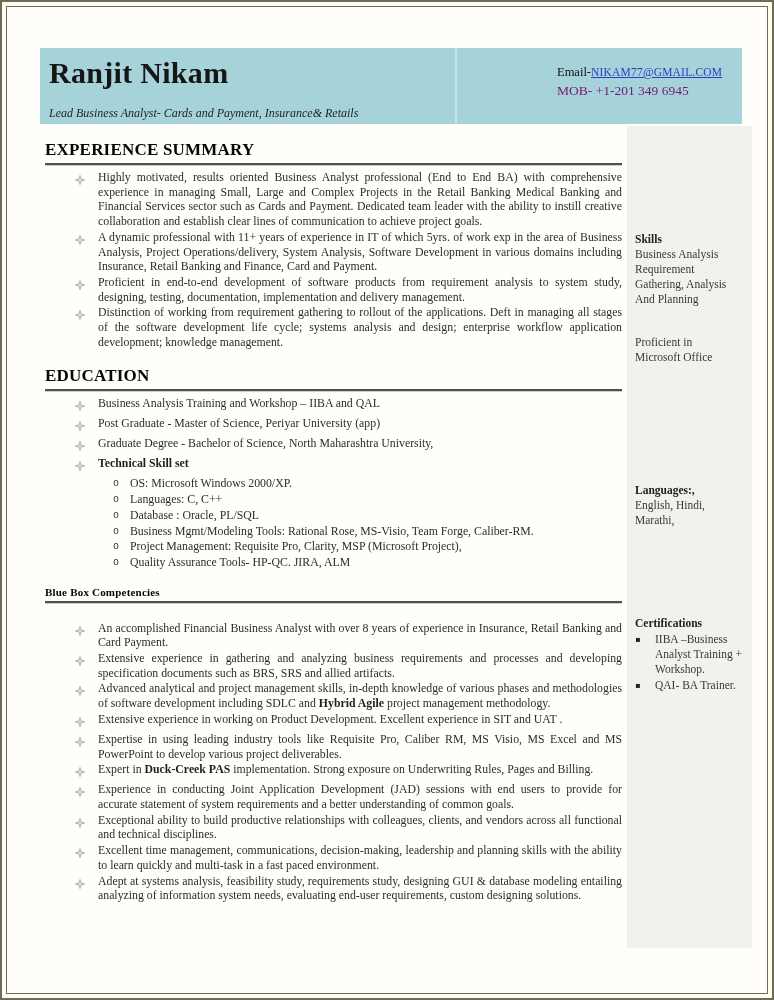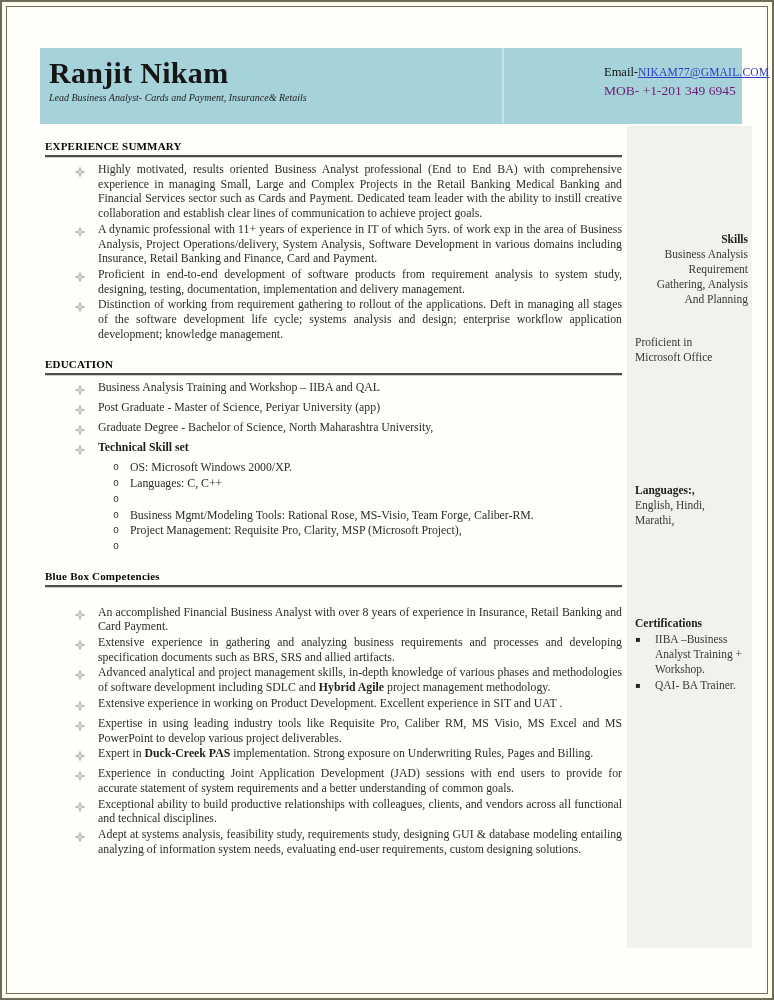--- a/index.html
+++ b/index.html
@@ -12,48 +12,48 @@
   .outer-frame{position:absolute;inset:0;border:2px solid var(--frame,#6d6d57);pointer-events:none;z-index:5;}
   .inner-frame{position:absolute;inset:6px;border:1px solid var(--frame,#6d6d57);background:#fffefb;z-index:0;}
 
   
   .header{
     position:absolute;left:40px;top:48px;width:702px;height:76px;
     background:var(--header-bg,#a6d2da);display:flex;z-index:2;
   }
   .header-left{flex:1;padding:8px 0 0 9px;}
   .name{font-size:30px;font-weight:bold;color:#161616;letter-spacing:.3px;line-height:34px;}
-  .subtitle{font-size:10px;font-style:italic;color:#1f1f1f;margin-top:2px;}
+  .subtitle{font-size:12px;font-style:italic;color:#1f1f1f;margin-top:16px;}
   .header-divider{width:2px;background:#c3e2e9;margin:0;}
-  .header-right{width:238px;padding:17px 6px 0 100px;box-sizing:border-box;white-space:nowrap;}
+  .header-right{width:285px;padding:17px 6px 0 100px;box-sizing:border-box;white-space:nowrap;}
   .email-line{font-size:12.5px;color:#101010;}
   .email-link{color:var(--link,#2b3fc1);text-decoration:underline;font-size:11.5px;letter-spacing:.2px;}
   .mob-line{font-size:13.5px;color:#701a75;margin-top:3px;}
 
   
   .sidebar{
     position:absolute;left:627px;top:126px;width:125px;height:822px;
     background:var(--sidebar-bg,#f3f1ee);box-sizing:border-box;
     padding:0 4px 0 8px;color:#383838;font-size:11.5px;line-height:15px;z-index:1;
   }
-  .sb-block:nth-child(1){margin-top:106px;text-align:right;}
+  .sb-block:nth-child(1){margin-top:106px;}
   .sb-block:nth-child(2){margin-top:28px;}
   .sb-block:nth-child(3){margin-top:118px;}
   .sb-block:nth-child(4){margin-top:88px;}
   .sb-heading{font-weight:bold;color:#222;}
   .sb-bullet{display:flex;margin-top:1px;}
   .sb-marker{width:20px;flex:0 0 20px;font-size:8px;color:#222;
     font-family:"DejaVu Sans",sans-serif;line-height:15px;}
   .sb-btext{flex:1;}
 
   
   .main{position:absolute;left:45px;top:140px;width:577px;z-index:2;}
   .section{margin:0;}
   .section + .section{margin-top:0;}
-  .sec-heading{font-size:11px;font-weight:bold;color:#060606;letter-spacing:.2px;padding-bottom:3px;}
+  .sec-heading{font-size:17px;font-weight:bold;color:#060606;letter-spacing:.2px;padding-bottom:3px;}
   .sec-heading.mixed{font-size:11px;}
   .sec-rule{border-top:2px solid #4f4f4f;height:1px;background:#cdcdcd;margin-bottom:4px;}
   .sec-list.gap-top{padding-top:13px;}
   .li{display:flex;margin-bottom:1px;}
   .li .li-text{flex:1;text-align:justify;font-size:11.8px;line-height:14.7px;color:#2c2c2c;}
   .li.lvl1{padding-left:30px;}
   .li.lvl1 .marker{flex:0 0 23px;width:23px;padding-top:1px;}
   .li.lvl2{padding-left:68px;}
   .li.lvl2 .marker{flex:0 0 17px;width:17px;font-family:"DejaVu Sans Mono",monospace;
     font-size:10px;color:#3c3c3c;line-height:14.7px;}
@@ -172,31 +172,33 @@
         <div class="li lvl2">
           <span class="marker">o</span>
           <span class="li-text"><span>OS: Microsoft Windows 2000/XP.</span></span>
         </div>
         <div class="li lvl2">
           <span class="marker">o</span>
           <span class="li-text"><span>Languages:  C, C++</span></span>
         </div>
         <div class="li lvl2">
           <span class="marker">o</span>
+          <span class="li-text"><span>Database : Oracle, PL/SQL</span></span>
         </div>
         <div class="li lvl2">
           <span class="marker">o</span>
           <span class="li-text"><span>Business Mgmt/Modeling  Tools: Rational  Rose, MS-Visio, Team  Forge, Caliber-RM.</span></span>
         </div>
         <div class="li lvl2">
           <span class="marker">o</span>
           <span class="li-text"><span>Project  Management:  Requisite  Pro, Clarity, MSP (Microsoft Project),</span></span>
         </div>
         <div class="li lvl2">
           <span class="marker">o</span>
+          <span class="li-text"><span>Quality Assurance Tools- HP-QC. JIRA, ALM</span></span>
         </div>
       </div>
     </div>
     <div class="section" id="sec-blue-box-competencies">
       <div class="sec-heading mixed">Blue Box Competencies</div>
       <div class="sec-rule"></div>
       <div class="sec-list gap-top">
         <div class="li lvl1">
           <span class="marker"><svg class="star" viewBox="0 0 24 24" xmlns="http://www.w3.org/2000/svg">
               <path d="M12 1 L14.6 9.4 L23 12 L14.6 14.6 L12 23 L9.4 14.6 L1 12 L9.4 9.4 Z" fill="#dedede" stroke="#8a8a8a" stroke-width="1.4"></path>
@@ -242,19 +244,25 @@
         <div class="li lvl1">
           <span class="marker"><svg class="star" viewBox="0 0 24 24" xmlns="http://www.w3.org/2000/svg">
               <path d="M12 1 L14.6 9.4 L23 12 L14.6 14.6 L12 23 L9.4 14.6 L1 12 L9.4 9.4 Z" fill="#dedede" stroke="#8a8a8a" stroke-width="1.4"></path>
             </svg></span>
           <span class="li-text"><span>Exceptional ability to build productive relationships with colleagues, clients, and vendors across all functional and technical disciplines.</span></span>
         </div>
         <div class="li lvl1">
           <span class="marker"><svg class="star" viewBox="0 0 24 24" xmlns="http://www.w3.org/2000/svg">
               <path d="M12 1 L14.6 9.4 L23 12 L14.6 14.6 L12 23 L9.4 14.6 L1 12 L9.4 9.4 Z" fill="#dedede" stroke="#8a8a8a" stroke-width="1.4"></path>
             </svg></span>
+          <span class="li-text"><span>Excellent time management, communications, decision-making, leadership and planning skills with the ability to learn quickly and multi-task in a fast paced environment.</span></span>
+        </div>
+        <div class="li lvl1">
+          <span class="marker"><svg class="star" viewBox="0 0 24 24" xmlns="http://www.w3.org/2000/svg">
+              <path d="M12 1 L14.6 9.4 L23 12 L14.6 14.6 L12 23 L9.4 14.6 L1 12 L9.4 9.4 Z" fill="#dedede" stroke="#8a8a8a" stroke-width="1.4"></path>
+            </svg></span>
           <span class="li-text"><span>Adept at systems analysis, feasibility study, requirements study, designing GUI &amp; database modeling entailing analyzing of information system needs, evaluating end-user requirements, custom designing solutions.</span></span>
         </div>
       </div>
     </div>
   </div>
 
 <div class="outer-frame"></div>
 
 </body></html>

